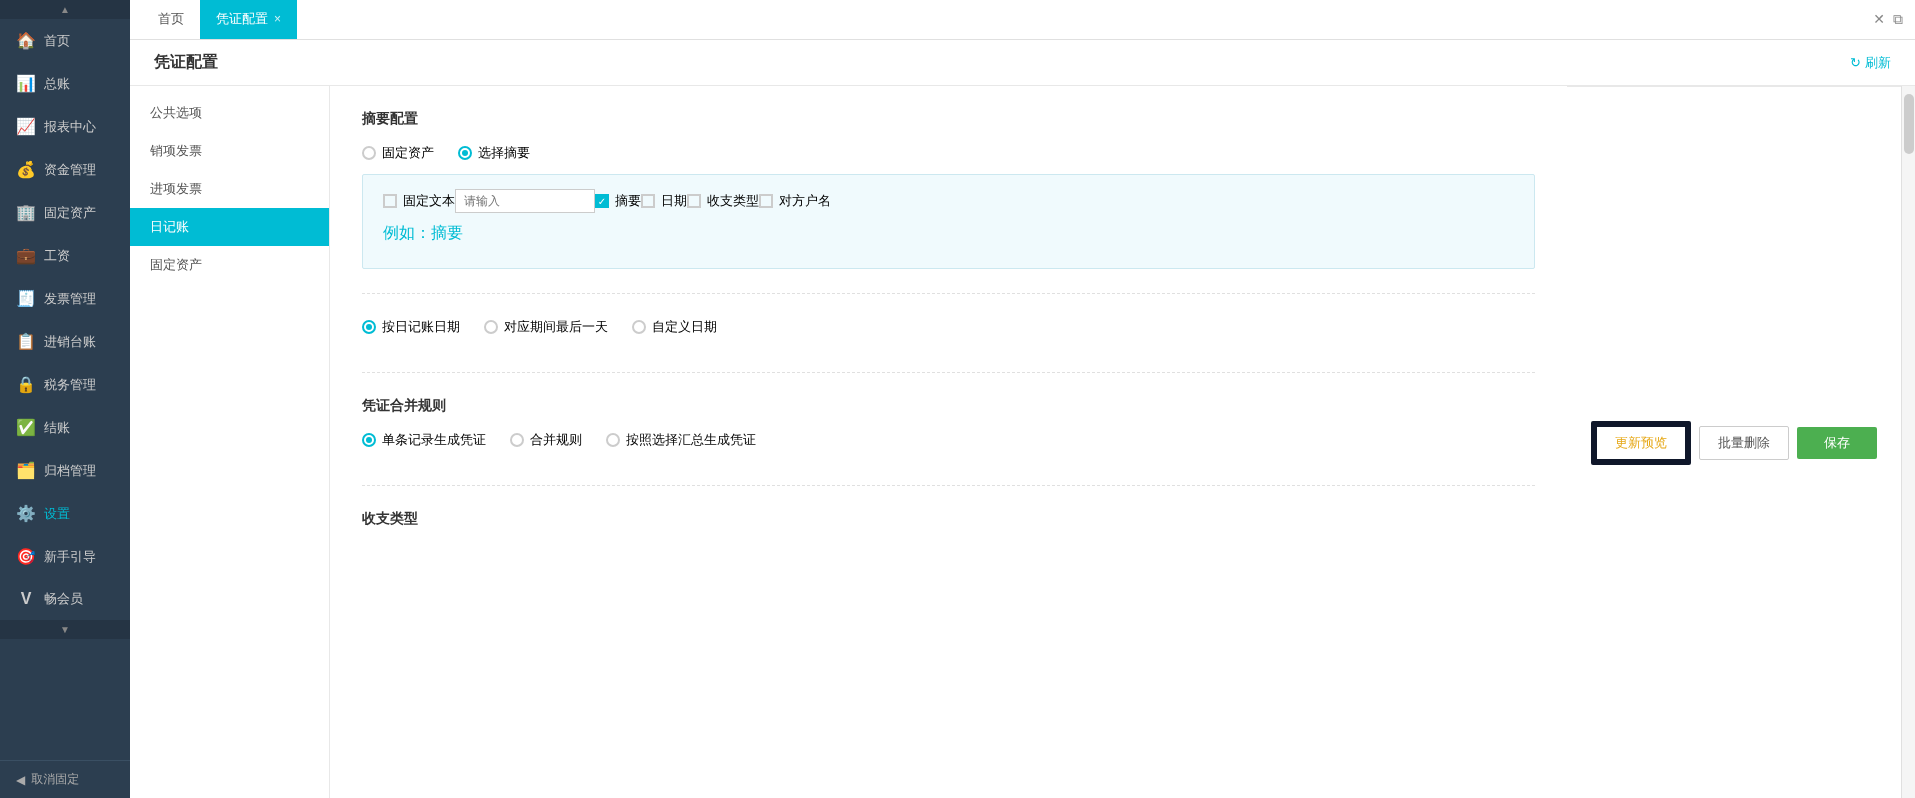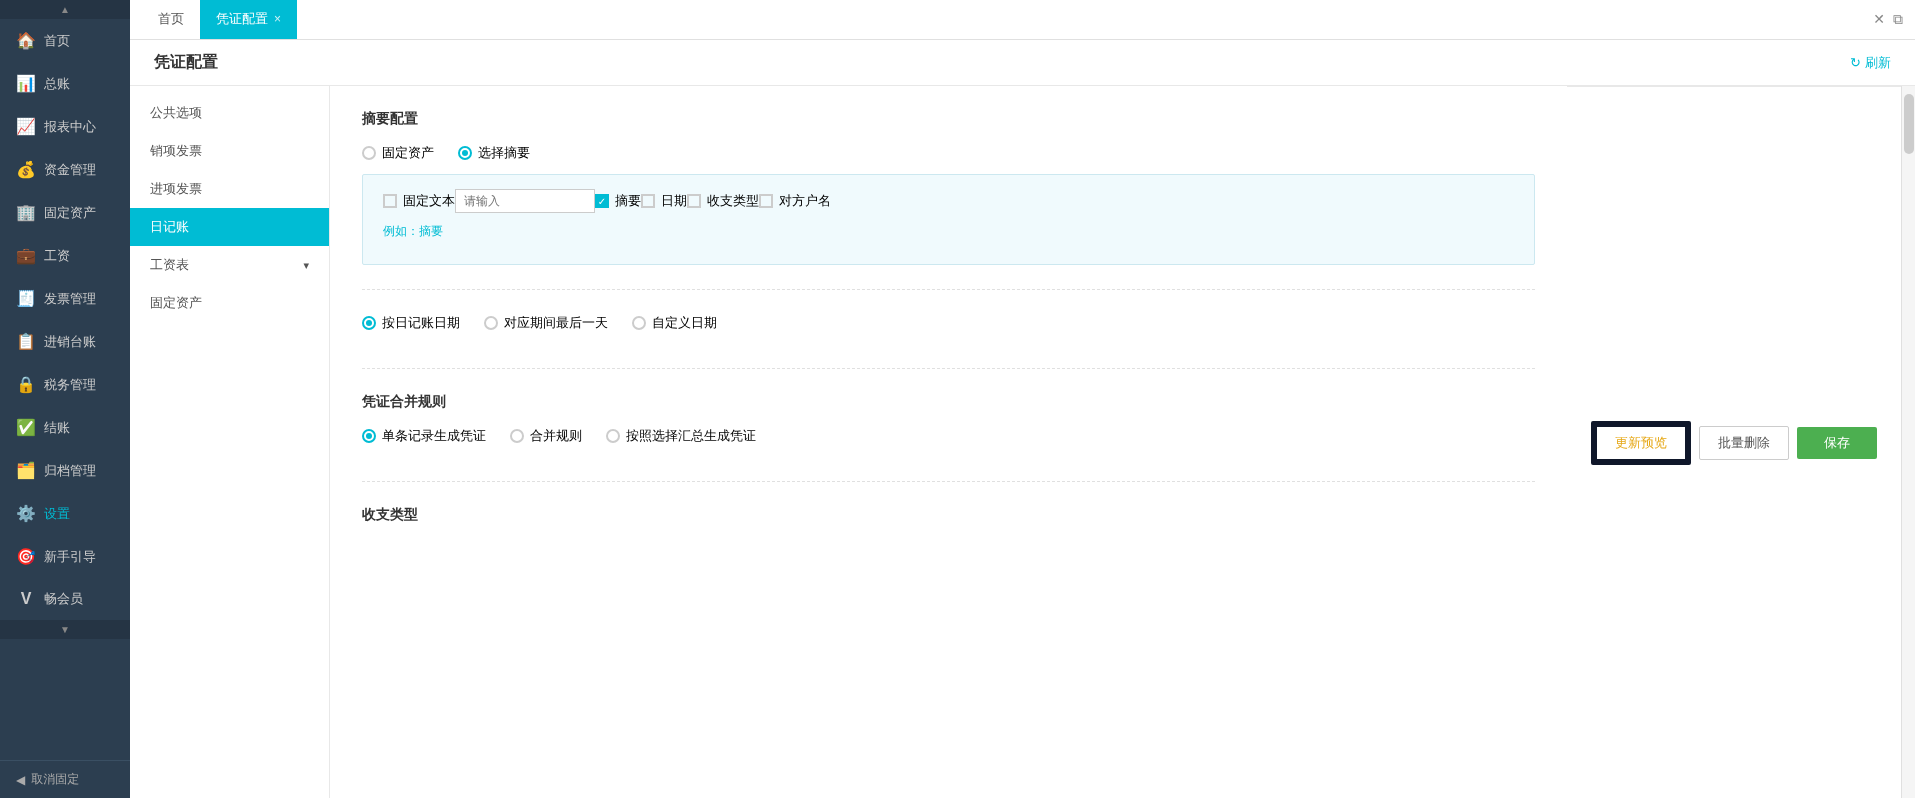--- a/index.html
+++ b/index.html
@@ -230,21 +230,21 @@
     .summary-input {
       border: 1px solid #ccc;
       padding: 4px 8px;
       font-size: 12px;
       color: #999;
       width: 140px;
       outline: none;
     }
     .example-text {
       color: #00bcd4;
-      font-size: 12px;
+      font-size: 16px;
     }
 
     
     .footer-bar {
       background: #fff;
       border-top: 1px solid #e8e8e8;
       padding: 10px 24px;
       display: flex;
       justify-content: flex-end;
       align-items: center;
@@ -399,24 +399,20 @@
       <div class="left-nav-item">
         <span>销项发票</span>
       </div>
       <div class="left-nav-item">
         <span>进项发票</span>
       </div>
       <div class="left-nav-item active">
         <span>日记账</span>
       </div>
       <div class="left-nav-item">
-        <span>工资表</span>
-        <span class="chevron">▾</span>
-      </div>
-      <div class="left-nav-item">
         <span>固定资产</span>
       </div>
     </div>
 
     <div style="flex:1; display:flex; overflow:hidden;">
       <div class="right-content">
 
         <div class="section">
           <div class="section-title">摘要配置</div>
 

